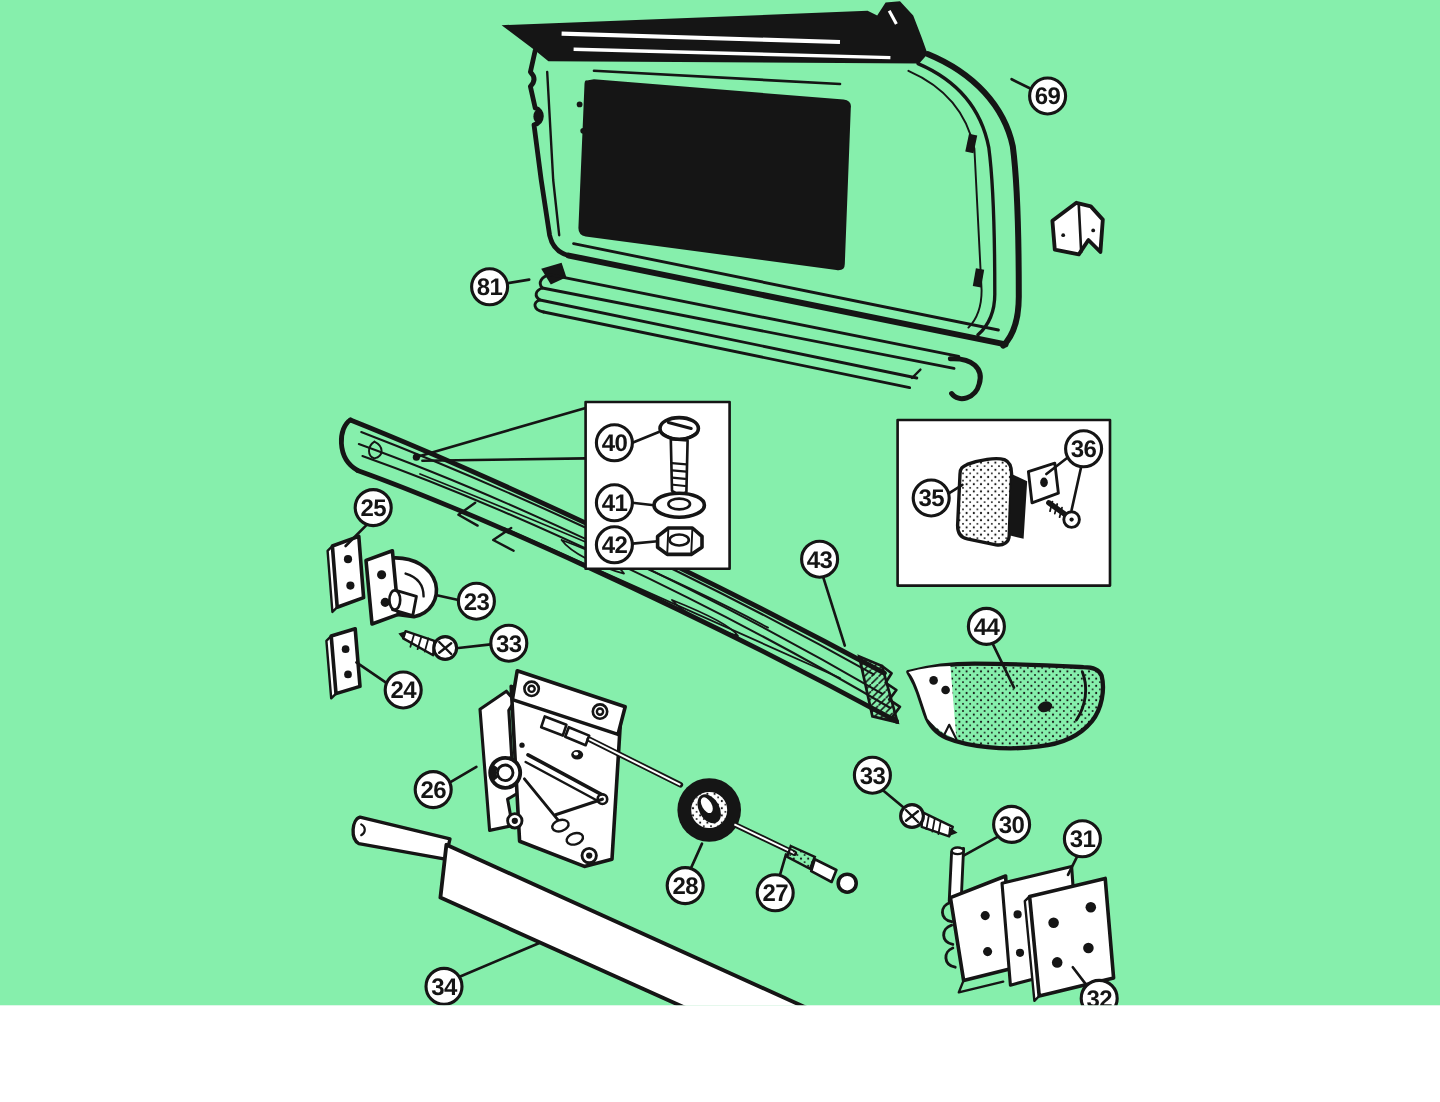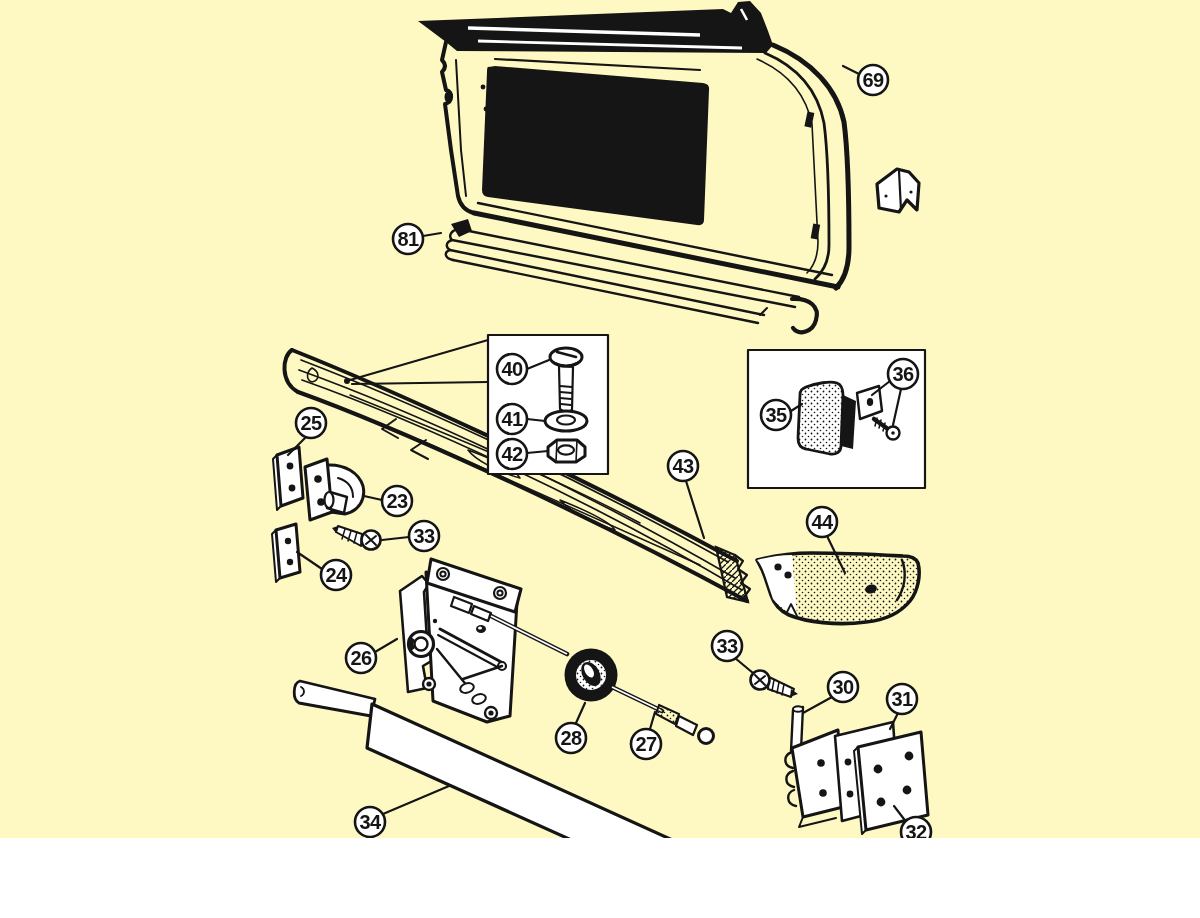--- a/index.html
+++ b/index.html
@@ -1,16 +1,16 @@
 <!DOCTYPE html>
 <html><head>
 <meta charset="utf-8">
 <style>
   html,body{margin:0;padding:0;background:#fff;}
-  .stage{position:relative;width:1200px;height:838px;background:#fef9c3;outline:1px solid #ededed;overflow:hidden;
+  .stage{position:relative;width:1200px;height:838px;background:#86efac;outline:1px solid #ededed;overflow:hidden;
          font-family:"Liberation Sans", sans-serif;}
   svg{display:block;}
   .k{stroke:#151515;fill:none;stroke-linecap:round;stroke-linejoin:round;}
   .w{stroke:#151515;fill:#ffffff;stroke-linecap:round;stroke-linejoin:round;}
   .ink{fill:#151515;stroke:none;}
   .callout circle{fill:#ffffff;stroke:#151515;stroke-width:2.6;}
   .callout text{fill:#151515;font-family:"Liberation Sans",sans-serif;font-size:20px;font-weight:bold;
                 text-anchor:middle;letter-spacing:-0.5px;}
   .leader{stroke:#151515;stroke-width:2.2;fill:none;stroke-linecap:round;}
 </style>

